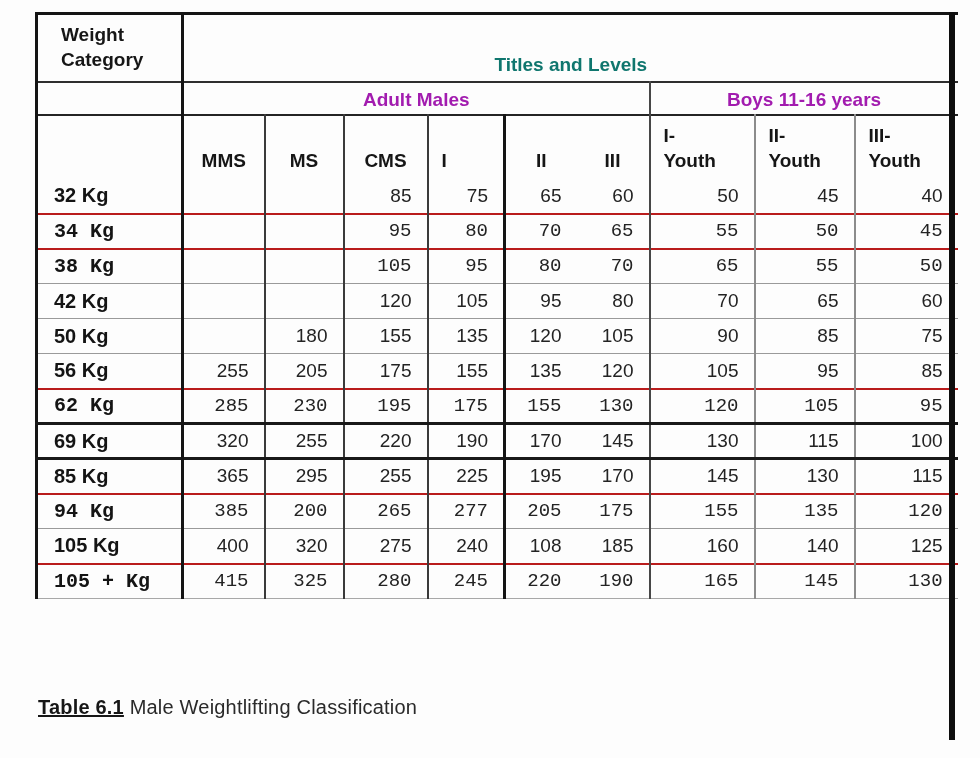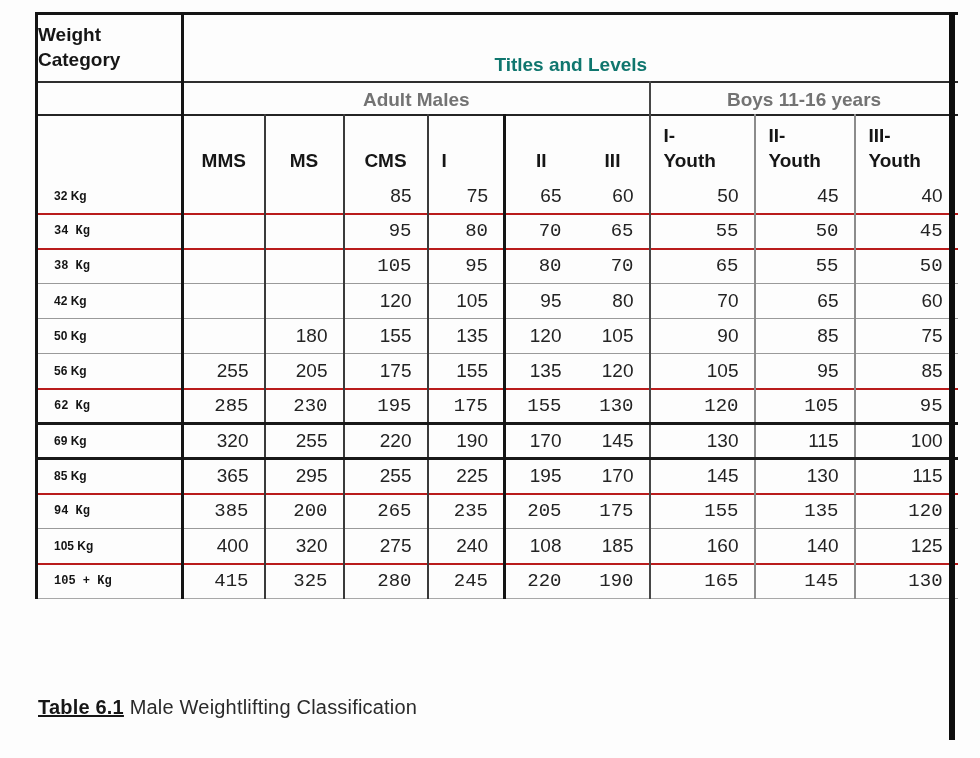--- a/index.html
+++ b/index.html
@@ -23,49 +23,49 @@
   }
   td,th{margin:0;overflow:hidden;}
 
   
   .row-a{height:68px;}
   .row-b{height:33px;border-top:2px solid #2e2e2e;}
   .row-c{height:64px;border-top:2px solid #242424;}
 
   .cell-weight-category{
     vertical-align:top;text-align:left;
-    padding:7px 0 0 0;
+    padding:7px 0 0 23px;
     font-weight:bold;font-size:19px;line-height:1.32;
     white-space:pre-line;color:#161616;
   }
   .cell-titles{
     vertical-align:bottom;text-align:center;
     padding-bottom:5px;font-weight:bold;font-size:19px;color:#0f766e;
   }
   .row-b th{
     vertical-align:bottom;text-align:center;
-    padding-bottom:3px;font-weight:bold;font-size:19px;color:#737373;
+    padding-bottom:3px;font-weight:bold;font-size:19px;color:#a21caf;
   }
   .row-c th{
     vertical-align:bottom;text-align:center;
     padding-bottom:5px;font-weight:bold;font-size:19px;color:#161616;
     line-height:1.32;
   }
   .row-c th.h-left{text-align:left;padding-left:13px;white-space:pre-line;}
 
   
   .drow{height:35px;}
   .rt-none{border-top:none;}
   .rt-light{border-top:1px solid #9a9a9a;}
   .rt-dark{border-top:2px solid #b91c1c;font-family:Liberation Mono, monospace;}
   .rt-thick{border-top:3px solid #191919;}
 
   .cat{
     text-align:left;padding-left:16px;
-    font-weight:bold;font-size:12px;color:#141414;
+    font-weight:bold;font-size:20px;color:#141414;
     vertical-align:middle;
   }
   .v{
     text-align:right;padding-right:15px;
     font-size:19px;color:#232323;
     vertical-align:middle;
   }
 
   
   .bl-thick{border-left:3px solid #141414;}
@@ -241,21 +241,21 @@
           <td class="v">170</td>
           <td class="v bl-sep">145</td>
           <td class="v bl-sep2">130</td>
           <td class="v bl-sep2">115</td>
         </tr>
         <tr class="drow rt-dark">
           <td class="cat">94 Kg</td>
           <td class="v bl-thick">385</td>
           <td class="v bl-med">200</td>
           <td class="v bl-med">265</td>
-          <td class="v bl-med">235</td>
+          <td class="v bl-med">277</td>
           <td class="v bl-thick">205</td>
           <td class="v">175</td>
           <td class="v bl-sep">155</td>
           <td class="v bl-sep2">135</td>
           <td class="v bl-sep2">120</td>
         </tr>
         <tr class="drow rt-light">
           <td class="cat">105 Kg</td>
           <td class="v bl-thick">400</td>
           <td class="v bl-med">320</td>

